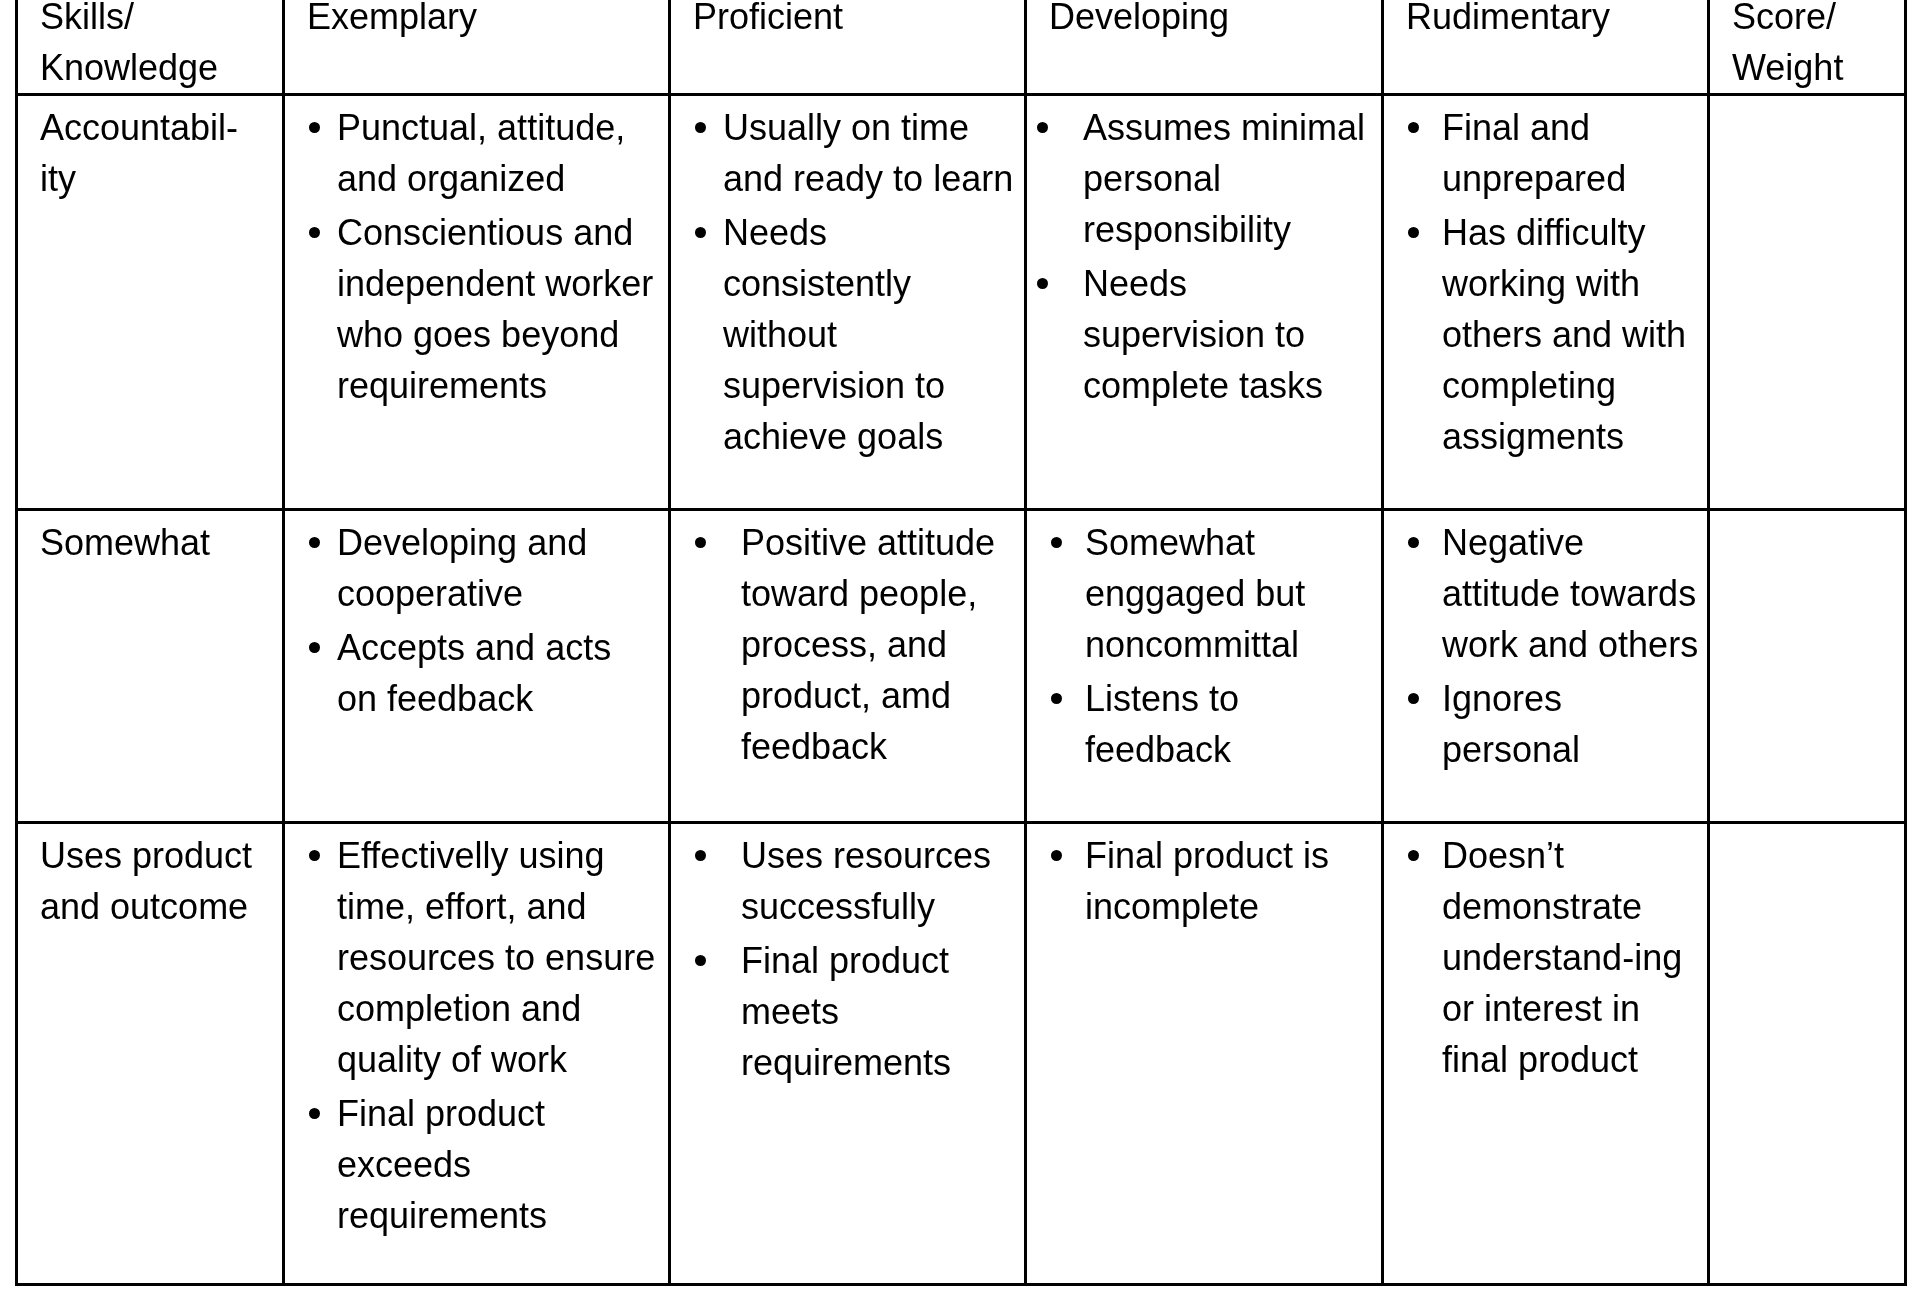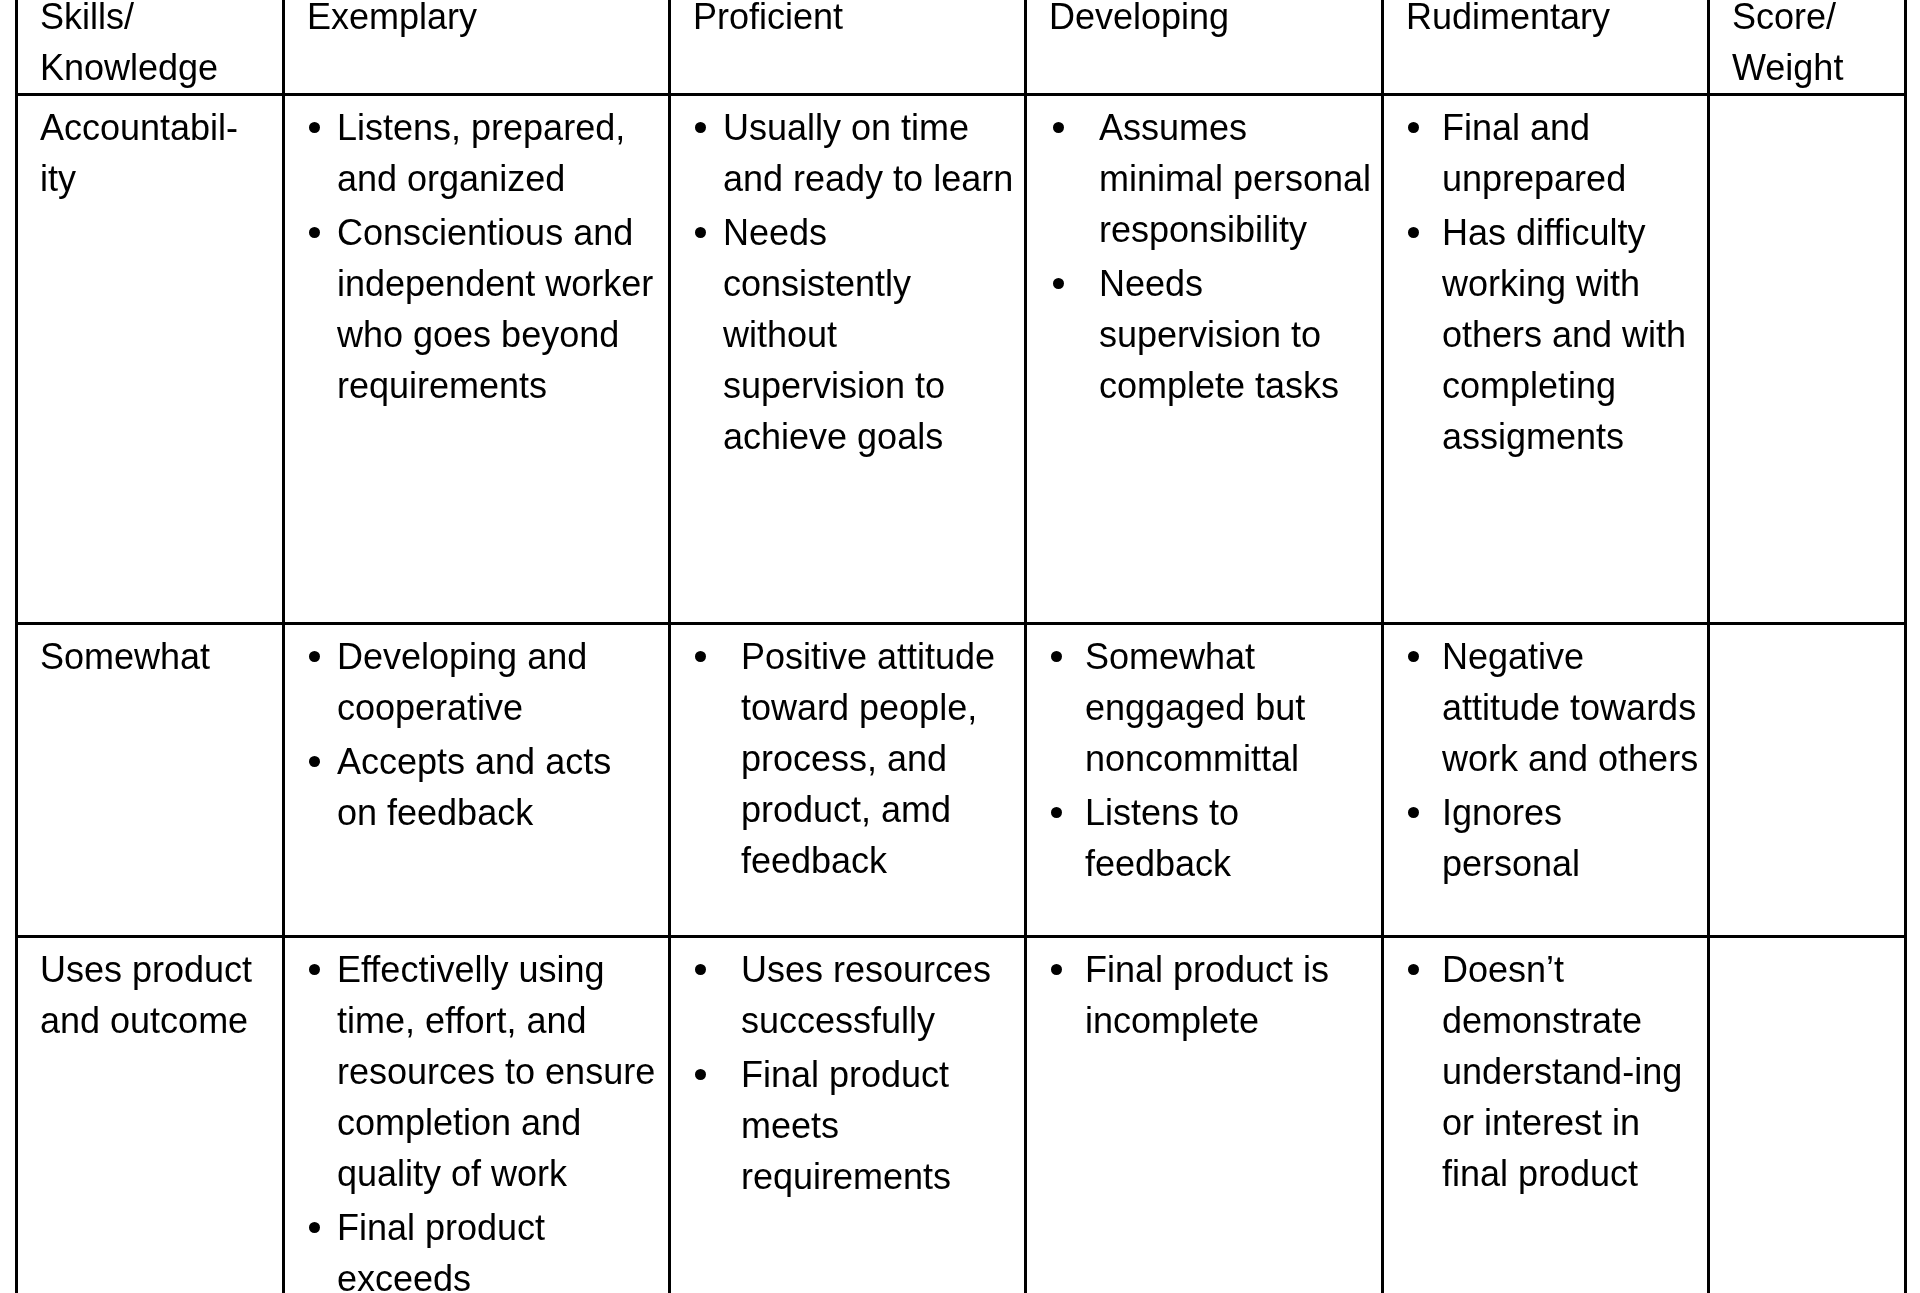--- a/index.html
+++ b/index.html
@@ -13,21 +13,21 @@
     .hdr .cell-text { padding-top: 18px; }
     ul.bl { list-style: none; margin: 0; padding: 6px 8px 0 22px; }
     ul.bl li { position: relative; padding-left: 30px; margin-bottom: 3px; }
     ul.bl li::before { content: ""; position: absolute; left: 2px; top: 20px;
                        width: 11px; height: 11px; border-radius: 50%; background: #000; }
     ul.bl.wide li { padding-left: 48px; }
     ul.bl.mid li { padding-left: 36px; }
     col.c0 { width: 267px; } col.c1 { width: 386px; } col.c2 { width: 356px; }
     col.c3 { width: 357px; } col.c4 { width: 326px; } col.c5 { width: 197px; }
     tr.r-head { height: 122px; }
-    tr.r1 { height: 529px; margin-top: 16px; }
+    tr.r1 { height: 415px; margin-top: 16px; }
     tr.r2 { height: 313px; }
     tr.r3 { height: 462px; }
   </style>
 </head>
 <body>
 
 <table class="rubric">
   <colgroup>
     <col class="c0">
       <col class="c1">
@@ -57,32 +57,32 @@
           <span class="cell-text" style="width:130px">Score/ Weight</span>
         </th>
   </tr>
 
   <tr class="r1">
     <td>
           <span class="cell-text" style="width:220px">Accountabil-ity</span>
         </td>
     <td>
       <ul class="bl">
-        <li>Listens, prepared, and organized</li>
+        <li>Punctual, attitude, and organized</li>
         <li>Conscientious and independent worker who goes beyond requirements</li>
       </ul>
     </td>
     <td>
       <ul class="bl">
         <li>Usually on time and ready to learn</li>
         <li>Needs consistently without supervision to achieve goals</li>
       </ul>
     </td>
     <td>
-      <ul class="bl wide" style="padding-left:24px">
+      <ul class="bl wide" style="padding-left:8px">
         <li>Assumes minimal personal responsibility</li>
         <li>Needs supervision to complete tasks</li>
       </ul>
     </td>
     <td>
       <ul class="bl mid">
         <li>Final and unprepared</li>
         <li>Has difficulty working with others and with completing assigments</li>
       </ul>
     </td>

